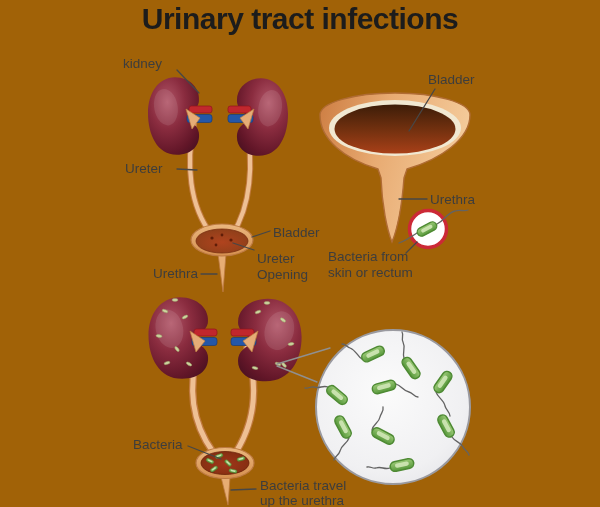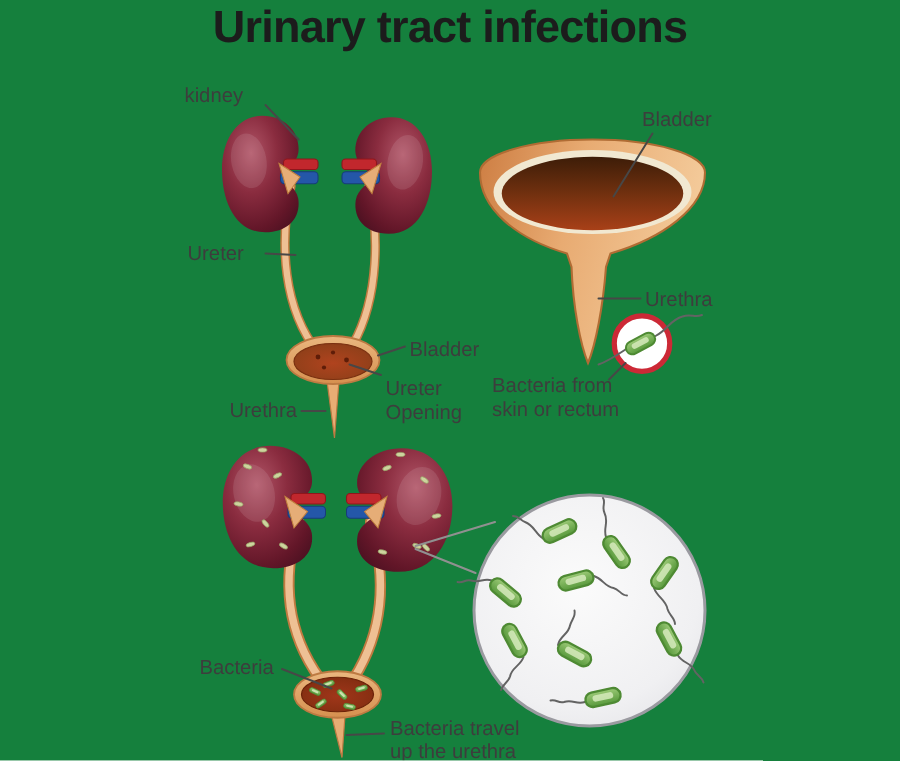--- a/index.html
+++ b/index.html
@@ -1,16 +1,16 @@
 <!DOCTYPE html>
 <html><head>
 <meta charset="utf-8">
 <style>
   html,body{margin:0;padding:0;background:#fff;}
-  .stage{position:relative;width:600px;height:507px;background:#15803d;overflow:hidden;
+  .stage{position:relative;width:600px;height:507px;background:#a16207;overflow:hidden;
          font-family:"Liberation Sans",sans-serif;}
   .title{position:absolute;top:0;left:0;width:600px;margin:0;padding-top:2px;
          text-align:center;font-size:30px;font-weight:bold;letter-spacing:-0.5px;
          color:#1c1c1c;font-family:"Liberation Sans",sans-serif;}
   svg{position:absolute;top:0;left:0;}
   .lbl{font-family:"Liberation Sans",sans-serif;font-size:13.5px;fill:#3d3d3d;}
   .lead{stroke:#474747;stroke-width:1.3;stroke-linecap:round;fill:none;}
   .wedge{stroke:#909090;stroke-width:1.4;stroke-linecap:round;fill:none;}
   .flag{fill:none;stroke:#636363;stroke-width:1.3;stroke-linecap:round;}
   .uretO{fill:none;stroke:#c07a40;stroke-linecap:round;}

